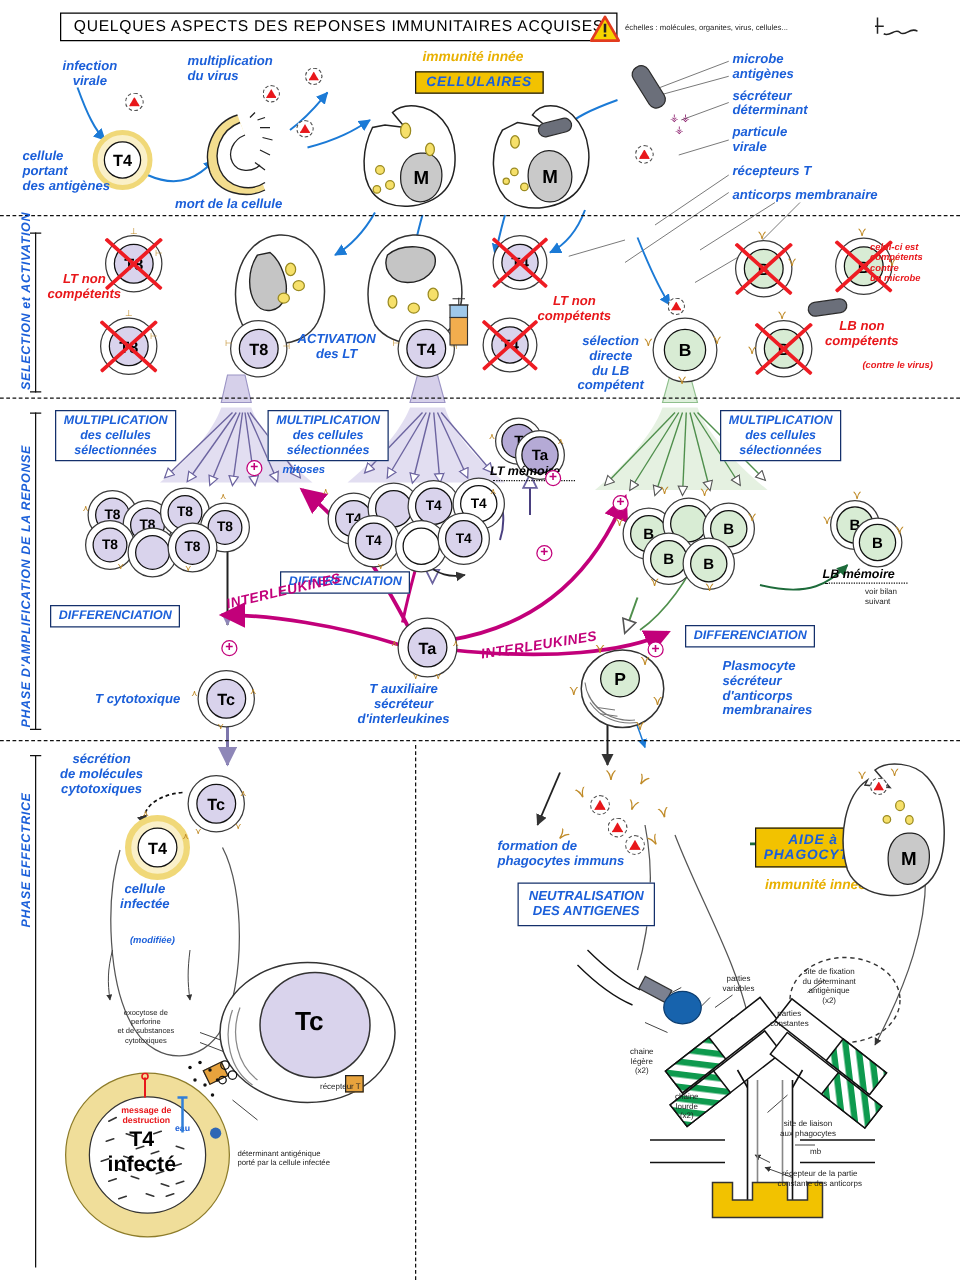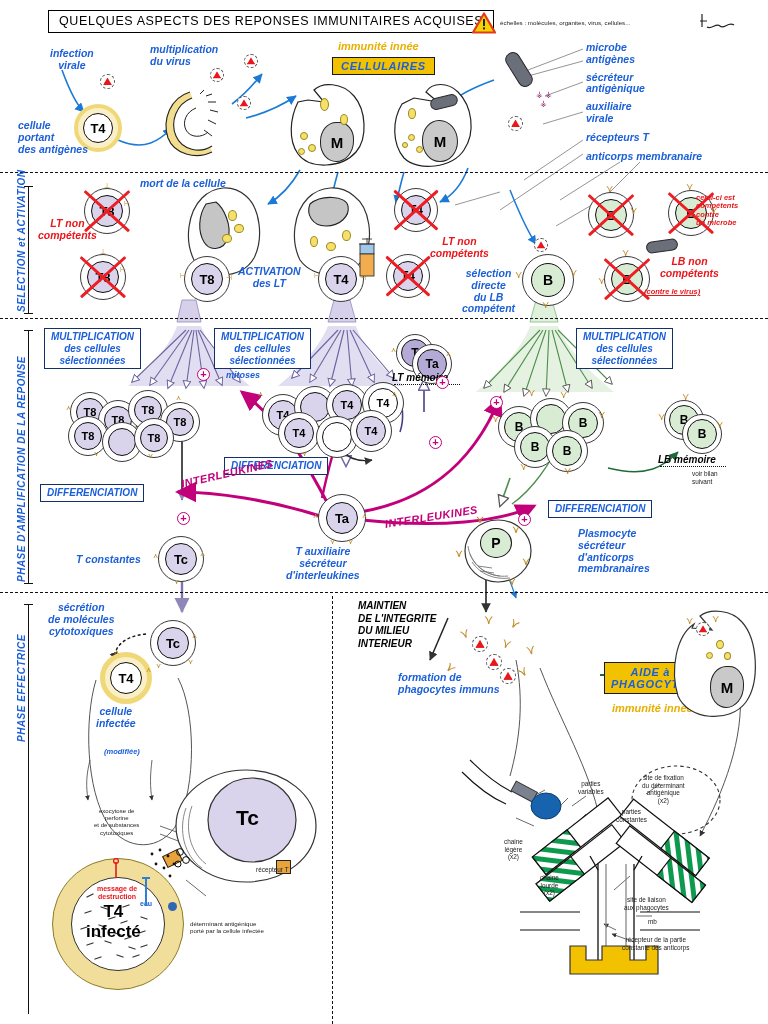--- a/index.html
+++ b/index.html
@@ -339,21 +339,21 @@
 du virus</div>
 
   <div class="abs" style="left:160px; top:88px; width:76px; height:72px;">
     <svg width="76" height="72" viewBox="0 0 76 72">
       <path d="M30,4 C10,10 2,32 8,50 C14,66 36,72 52,64" fill="#f3dd8e" stroke="#222" stroke-width="1.1"></path>
       <path d="M32,10 C16,16 10,34 16,48 C22,62 40,66 52,58" fill="#fff" stroke="#222" stroke-width="1.1"></path>
       <path d="M36,20 C26,24 22,34 26,42 C30,50 42,50 48,44" fill="#fff" stroke="#222" stroke-width="1"></path>
       <path d="M40,6 L44,2 M46,8 L52,6 M48,14 L56,14 M50,22 L58,24 M48,32 L56,36 M44,42 L52,48" stroke="#222" stroke-width="1" fill="none"></path>
     </svg>
   </div>
-  <div class="abs blue-it" style="left:140px; top:158px;margin-top:20px;">mort de la cellule</div>
+  <div class="abs blue-it" style="left:140px; top:158px;">mort de la cellule</div>
 
   <div class="virus" style="left:210px; top:68px; width:14px; height:14px;"></div>
   <div class="virus" style="left:244px; top:54px; width:14px; height:14px;"></div>
   <div class="virus" style="left:237px; top:96px; width:14px; height:14px;"></div>
 
   <div class="abs gold-it" style="left:338px; top:40px;">immunité innée</div>
   <div class="abs gold-box" style="left:332px; top:57px;">CELLULAIRES</div>
 
   <div class="abs" style="left:284px; top:80px; width:86px; height:88px;">
     <svg width="86" height="88" viewBox="0 0 86 88">
@@ -380,22 +380,22 @@
   </div>
 
   <div class="rod" style="left:500px; top:62px; width:38px; height:15px; transform:rotate(58deg);"></div>
   <div class="abs" style="left:536px; top:90px; color:#8a1b6b; font-size:8px;">⚶ ⚶<br><span style="margin-left:4px;">⚶</span></div>
   <div class="virus" style="left:508px; top:116px; width:15px; height:15px;"></div>
 
   <div class="abs" style="left:586px; top:42px; width:180px;">
     <div class="blue-it">microbe</div>
     <div class="blue-it">antigènes</div>
     <div class="blue-it" style="margin-top:6px;">sécréteur</div>
-    <div class="blue-it">antigènique</div>
-    <div class="blue-it" style="margin-top:6px;">auxiliaire</div>
+    <div class="blue-it">déterminant</div>
+    <div class="blue-it" style="margin-top:6px;">particule</div>
     <div class="blue-it">virale</div>
     <div class="blue-it" style="margin-top:7px;">récepteurs T</div>
     <div class="blue-it" style="margin-top:8px;">anticorps membranaire</div>
   </div>
 
   <div class="hdash" style="top:172px;"></div>
   <div class="hdash" style="top:318px;"></div>
   <div class="hdash" style="top:592px;"></div>
   <div class="vdash" style="left:332px; top:596px; height:428px;"></div>
 
@@ -544,21 +544,21 @@
     <span style="width:60px; transform:translate(-50%,-50%) rotate(42deg);"></span>
     <span style="width:60px; transform:translate(-50%,-50%) rotate(-42deg);"></span>
   </div>
 
   <div class="abs red-it red-it-sm" style="left:696px; top:194px; white-space:pre-line; text-align:left; width:72px;">celui-ci est
 compétents
 contre
 un microbe</div>
   <div class="abs red-it" style="left:660px; top:256px; white-space:pre-line;">LB non
 compétents</div>
-  <div class="abs red-it red-it-sm" style="left:644px; top:288px;text-decoration:underline;">(contre le virus)</div>
+  <div class="abs red-it red-it-sm" style="left:690px; top:288px;">(contre le virus)</div>
 
   <div class="abs blue-box" style="left:44px; top:328px; white-space:pre-line;">MULTIPLICATION
 des cellules
 sélectionnées</div>
   <div class="abs blue-box" style="left:214px; top:328px; white-space:pre-line;">MULTIPLICATION
 des cellules
 sélectionnées</div>
   <div class="abs blue-box" style="left:576px; top:328px; white-space:pre-line;">MULTIPLICATION
 des cellules
 sélectionnées</div>
@@ -709,21 +709,21 @@
     <div class="cell-nuc nuc-violet" style="left:8px; top:8px; width:32px; height:32px; font-size:13px;">Ta</div>
     <div class="recept" style="left:-5px; top:18px;">⋏</div>
     <div class="recept" style="left:44px; top:18px;">⋏</div>
     <div class="recept" style="left:12px; top:44px;">⋎</div>
     <div class="recept" style="left:30px; top:44px;">⋎</div>
   </div>
   <div class="abs blue-it" style="left:286px; top:546px; white-space:pre-line; text-align:center;">T auxiliaire
 sécréteur
 d'interleukines</div>
 
-  <div class="abs blue-it" style="left:76px; top:554px;">T constantes</div>
+  <div class="abs blue-it" style="left:76px; top:554px;">T cytotoxique</div>
   <div class="cell" style="left:158px; top:536px; width:46px; height:46px;">
     <div class="cell-outer"></div>
     <div class="cell-nuc nuc-violet" style="left:7px; top:7px; width:32px; height:32px; font-size:13px;">Tc</div>
     <div class="recept" style="left:-5px; top:16px;">⋏</div>
     <div class="recept" style="left:42px; top:14px;">⋏</div>
     <div class="recept" style="left:16px; top:42px;">⋎</div>
   </div>
 
   <div class="abs" style="left:462px; top:518px; width:72px; height:66px;">
     <svg width="72" height="66" viewBox="0 0 72 66">
@@ -746,24 +746,20 @@
   <div class="abs plus" style="left:197px; top:368px;">+</div>
   <div class="abs plus" style="left:429px; top:436px;">+</div>
   <div class="abs plus" style="left:490px; top:396px;">+</div>
   <div class="abs plus" style="left:177px; top:512px;">+</div>
   <div class="abs plus" style="left:518px; top:513px;">+</div>
   <div class="abs plus" style="left:436px; top:376px;">+</div>
 
   <div class="abs blue-it" style="left:48px; top:602px; white-space:pre-line; text-align:center;">sécrétion
 de molécules
 cytotoxiques</div>
-  <div class="abs black-bold" style="left:358px; top:600px; white-space:pre-line; text-align:left;">MAINTIEN
-DE L'INTEGRITE
-DU MILIEU
-INTERIEUR</div>
 
   <div class="cell" style="left:150px; top:620px; width:46px; height:46px;">
     <div class="cell-outer"></div>
     <div class="cell-nuc nuc-violet" style="left:7px; top:7px; width:32px; height:32px; font-size:13px;">Tc</div>
     <div class="recept" style="left:42px; top:12px;">⋏</div>
     <div class="recept" style="left:38px; top:38px;">⋎</div>
     <div class="recept" style="left:6px; top:42px;">⋎</div>
   </div>
 
   <div class="cell" style="left:100px; top:652px; width:52px; height:52px;">
@@ -783,20 +779,22 @@
     <span class="abs" style="left:102px; top:24px; transform:rotate(18deg);">⋎</span>
     <span class="abs" style="left:126px; top:30px; transform:rotate(-12deg);">⋎</span>
     <span class="abs" style="left:46px; top:48px; transform:rotate(42deg);">⋎</span>
     <span class="abs" style="left:118px; top:52px; transform:rotate(-30deg);">⋎</span>
   </div>
   <div class="virus" style="left:472px; top:636px; width:16px; height:16px;"></div>
   <div class="virus" style="left:486px; top:654px; width:16px; height:16px;"></div>
   <div class="virus" style="left:500px; top:668px; width:16px; height:16px;"></div>
   <div class="abs blue-it" style="left:398px; top:672px; white-space:pre-line;">formation de
 phagocytes immuns</div>
+  <div class="abs blue-box" style="left:414px; top:706px; white-space:pre-line; font-size:10.5px; padding:4px 8px;">NEUTRALISATION
+DES ANTIGENES</div>
 
   <div class="abs gold-box" style="left:604px; top:662px; white-space:pre-line; padding:3px 6px;">AIDE à la
 PHAGOCYTOSE</div>
   <div class="abs gold-it" style="left:612px; top:702px;">immunité innée</div>
 
   <div class="abs" style="left:668px; top:608px; width:96px; height:116px;">
     <svg width="96" height="116" viewBox="0 0 96 116">
       <path d="M26,16 C8,28 2,62 10,88 C20,112 62,116 78,94 C92,74 90,32 74,14 C64,2 42,0 32,8 L44,22 L24,20 z" fill="#fff" stroke="#333" stroke-width="1.2"></path>
     </svg>
     <div class="mblob" style="left:42px; top:58px; width:34px; height:42px; border-radius:50% 45% 55% 50%;">M</div>

